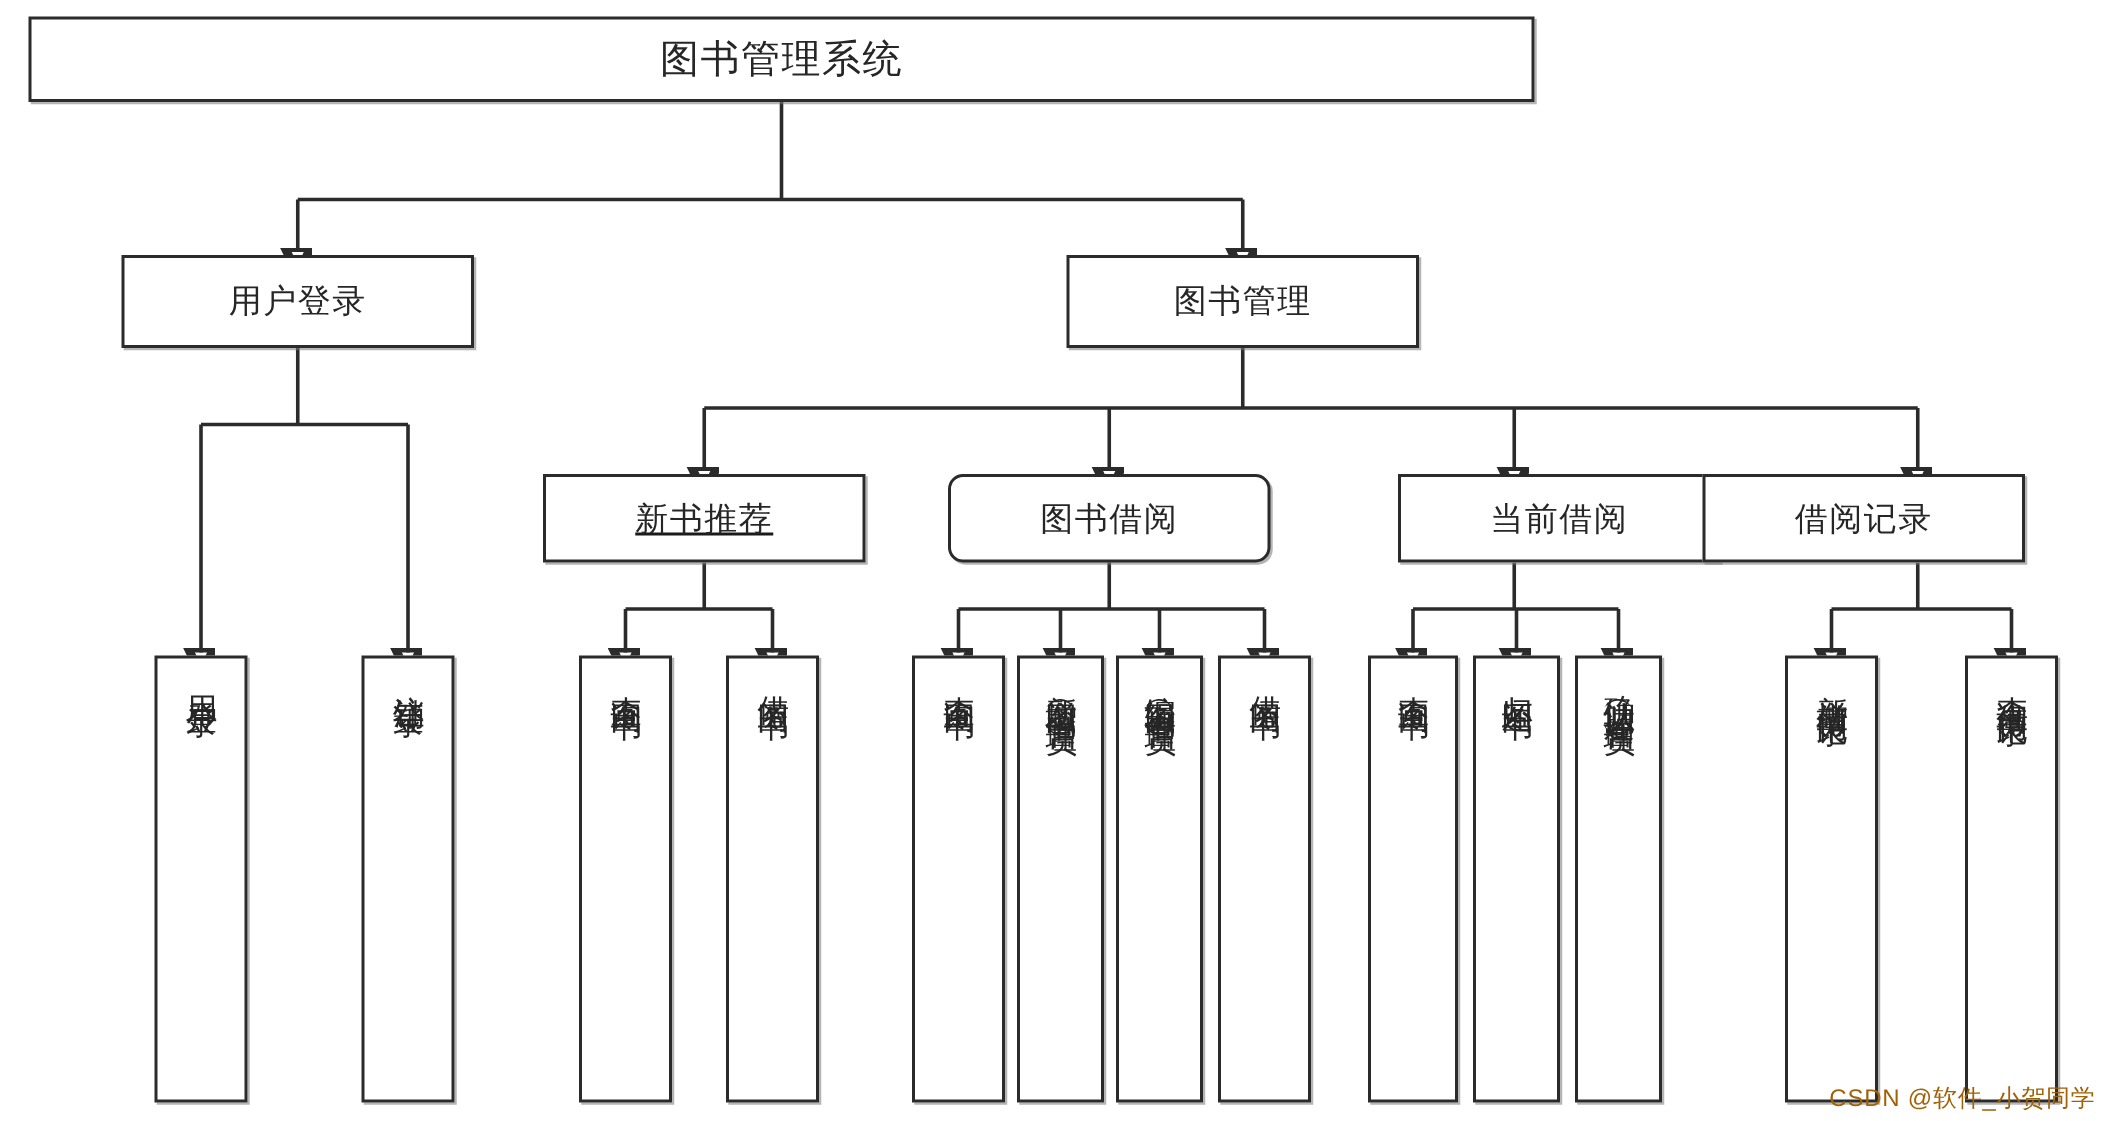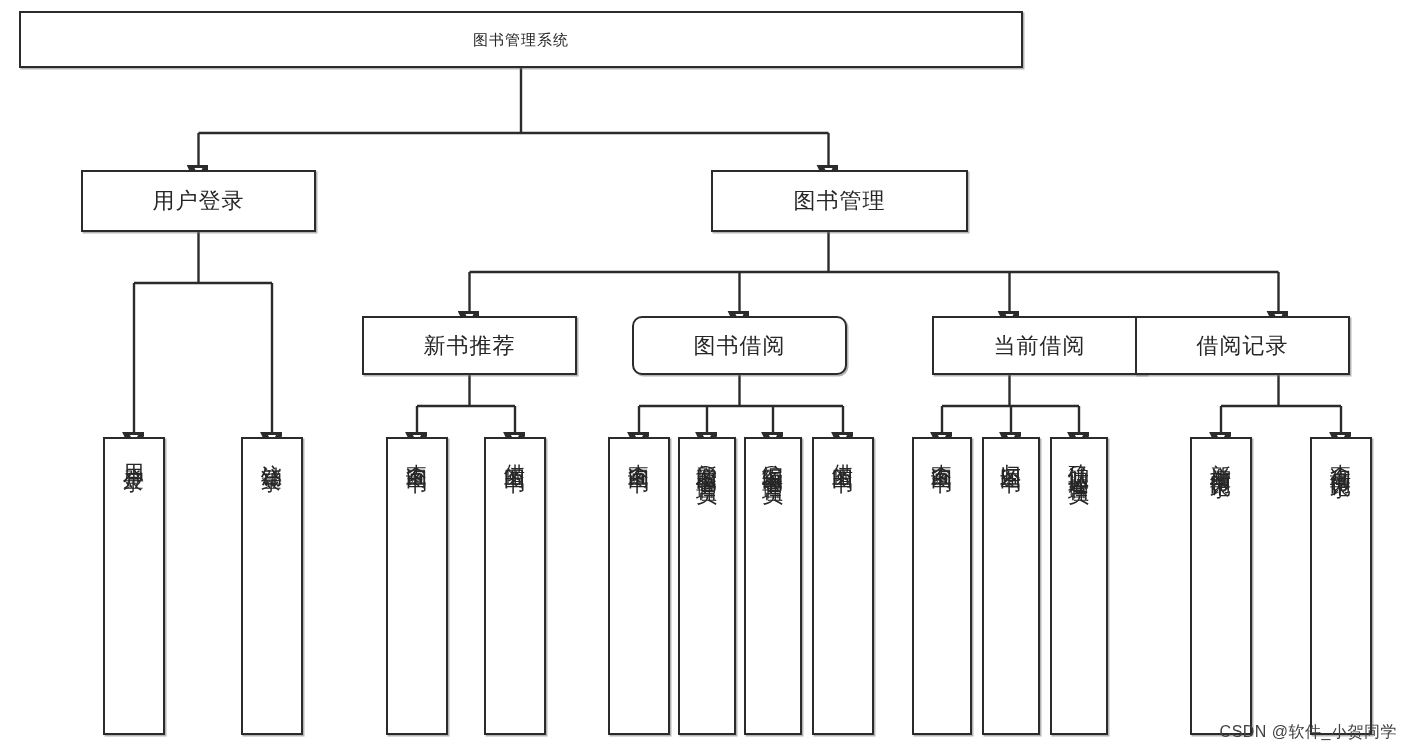--- a/index.html
+++ b/index.html
@@ -51,21 +51,21 @@
     letter-spacing: 1px;
     color: #262626;
     text-align: center;
     white-space: nowrap;
   }
   
   .node.horiz .label {
     font-size: 22px;
   }
   .node.root .label {
-    font-size: 15px;
+    font-size: 26px;
   }
   
   .node.vert {
     align-items: flex-start;
     justify-content: center;
     padding-top: 8px;
   }
   .node.vert .label {
     writing-mode: vertical-rl;
     text-orientation: upright;
@@ -73,21 +73,21 @@
     letter-spacing: 3px;
     white-space: nowrap;
     line-height: 1;
   }
   
   #watermark {
     position: absolute;
     right: 8px;
     bottom: 4px;
     font-size: 16px;
-    color: #404040;
+    color: #a16207;
     letter-spacing: 0.5px;
     white-space: nowrap;
     user-select: none;
   }
 </style>
 </head>
 <body>
 
 <div id="diagram-root">
 
@@ -134,24 +134,24 @@
       </g>
   </svg>
 
   <div id="node-layer">
       <div class="node horiz root" style="left: 19px; top: 11px; width: 1004px; height: 57px;">
         <span class="label">图书管理系统</span>
       </div>
       <div class="node horiz" style="left: 81px; top: 170px; width: 235px; height: 62px;">
         <span class="label">用户登录</span>
       </div>
-      <div class="node horiz" style="left: 711px; top: 170px; width: 257px; height: 62px;">
+      <div class="node horiz" style="left: 711px; top: 170px; width: 235px; height: 62px;">
         <span class="label">图书管理</span>
       </div>
-      <div class="node horiz" style="left: 362px; top: 316px; width: 215px; height: 59px;">
+      <div class="node horiz" style="left: 362px; top: 316px; width: 215px; height: 59px; text-decoration: underline;">
         <span class="label">新书推荐</span>
       </div>
       <div class="node horiz" style="left: 632px; top: 316px; width: 215px; height: 59px; border-radius: 10px;">
         <span class="label">图书借阅</span>
       </div>
       <div class="node horiz" style="left: 902px; top: 316px; width: 215px; height: 59px; margin-left: 30px;">
         <span class="label">当前借阅</span>
       </div>
       <div class="node horiz" style="left: 1135px; top: 316px; width: 215px; height: 59px;">
         <span class="label">借阅记录</span>

